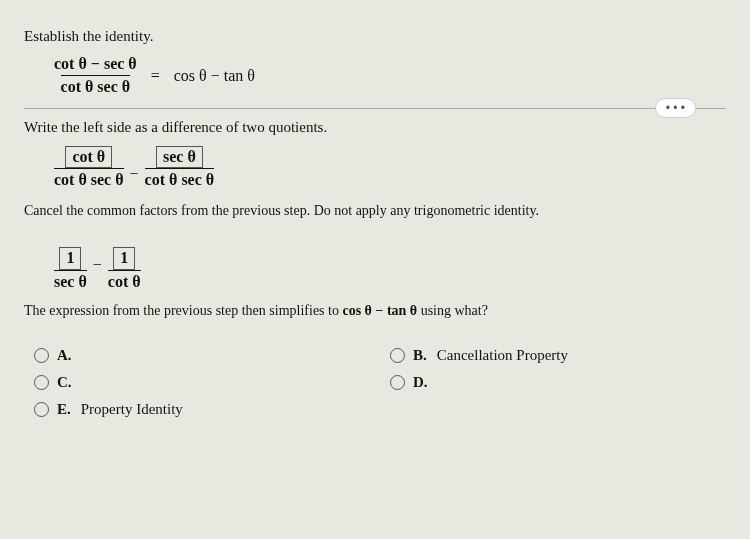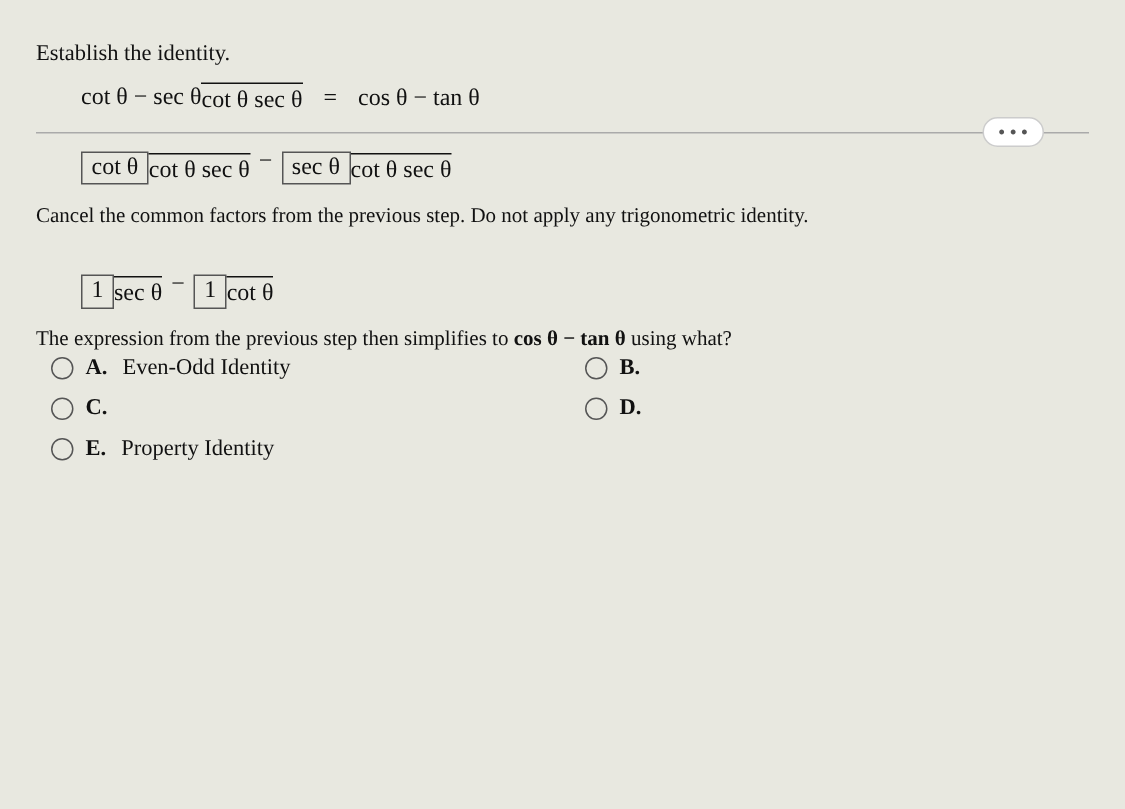--- a/index.html
+++ b/index.html
@@ -26,21 +26,23 @@
     .main-equation {
       display: flex;
       align-items: center;
       margin-left: 30px;
       margin-bottom: 12px;
       gap: 10px;
     }
 
     .fraction {
       display: inline-flex;
-      align-items: center;
+      flex-direction: column;
+      align-items: center;
+      font-weight: bold;
     }
 
     .fraction .numerator {
       padding-bottom: 2px;
     }
 
     .fraction .denominator {
       border-top: 1.5px solid #111;
       padding-top: 2px;
     }
@@ -109,21 +111,21 @@
     }
 
     .box-num {
       border: 1.5px solid #555;
       padding: 1px 6px;
       display: inline-block;
     }
 
     .simplifies-label {
       font-size: 14px;
-      margin-bottom: 2px;
+      margin-bottom: 28px;
     }
 
     .simplifies-label .bold {
       font-weight: bold;
     }
 
     .options-grid {
       display: grid;
       grid-template-columns: 1fr 1fr;
       gap: 10px 20px;
@@ -174,20 +176,23 @@
     </div>
     <span class="equals-sign">=</span>
     <span>cos θ − tan θ</span>
   </div>
 
   <div class="divider-wrapper">
     <hr class="divider-line">
     <button class="dots-button">• • •</button>
   </div>
 
+  <div class="write-label">
+    <span>Write the left side as a difference of two quotients.</span>
+  </div>
 
   <div class="step-fraction-row">
 
     <div class="fraction boxed-frac">
       <div class="numerator">cot θ</div>
       <div class="denominator">cot θ sec θ</div>
     </div>
 
     <span class="minus-sign">−</span>
 
@@ -217,26 +222,26 @@
 
   <div class="simplifies-label">
     <span>The expression from the previous step then simplifies to </span><span class="bold">cos θ − tan θ</span><span> using what?</span>
   </div>
 
   <div class="options-grid">
 
     <div class="option-item">
       <span class="radio-circle"></span>
       <span class="option-letter">A.</span>
-      <span>Even-Odd Identity</span>
     </div>
 
     <div class="option-item">
       <span class="radio-circle"></span>
       <span class="option-letter">B.</span>
+      <span>Cancellation Property</span>
     </div>
 
     <div class="option-item">
       <span class="radio-circle"></span>
       <span class="option-letter">C.</span>
     </div>
 
     <div class="option-item">
       <span class="radio-circle"></span>
       <span class="option-letter">D.</span>

